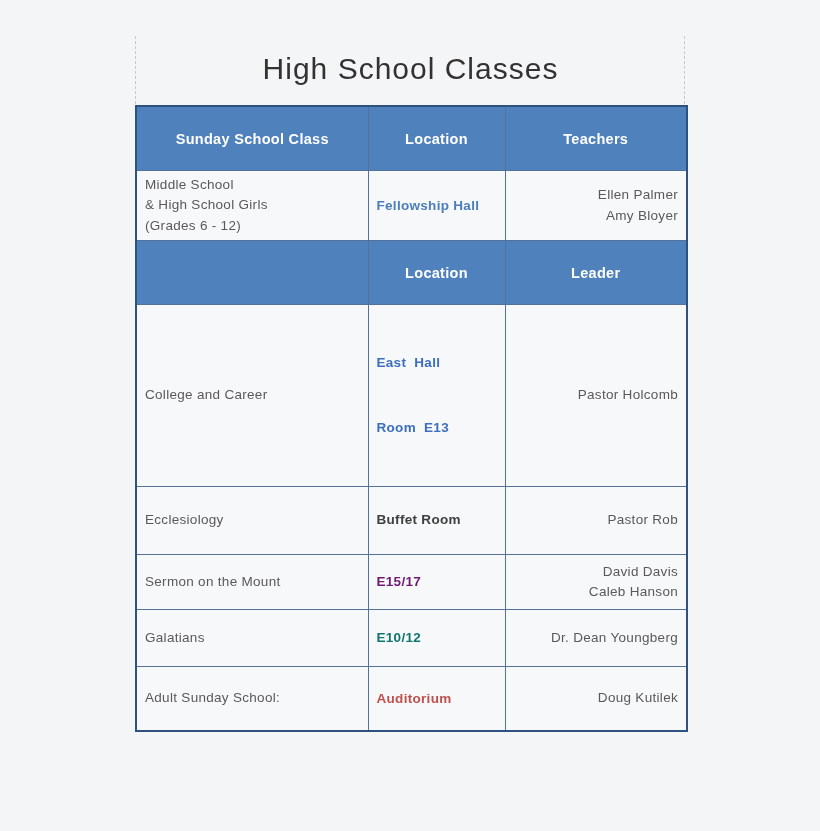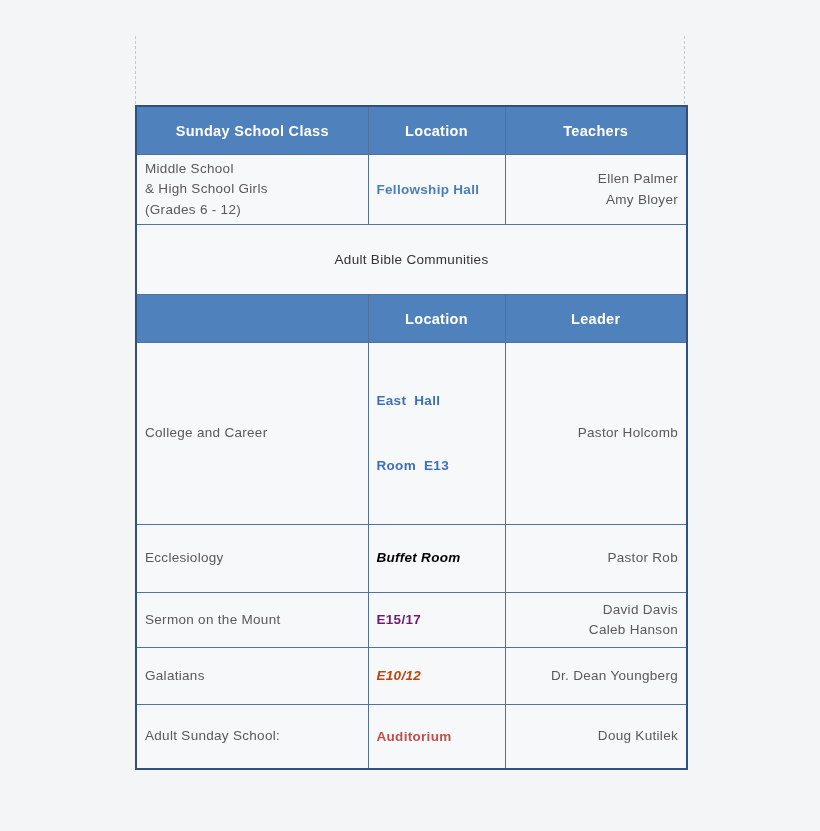--- a/index.html
+++ b/index.html
@@ -37,21 +37,21 @@
     font-size:13.5px;
     letter-spacing:0.3px;
   }
   tr.hdr th{
     background:#4f81bd;
     color:#ffffff;
     font-weight:bold;
     font-size:14.5px;
     text-align:center;
     height:27px;
-    padding:10px 4px;
+    padding:18px 4px;
   }
   td.class-cell{
     text-align:left;
     padding-left:14px;
     line-height:1.5;
     color:#595959;
   }
   td.loc-cell{
     font-weight:bold;
     font-size:14px;
@@ -74,20 +74,21 @@
   }
 </style>
 </head>
 <body>
 
 <div id="screen">
 
   <div id="guide-left" class="margin-guide"></div>
   <div id="guide-right" class="margin-guide"></div>
 
+  <div class="page-title">High School Classes</div>
 
   <table class="sched">
     <colgroup>
       <col style="width:232px">
         <col style="width:137px">
         <col style="width:182px">
     </colgroup>
 
     <tbody>
         <tr class="hdr">
@@ -104,57 +105,54 @@
       </td>
       <td class="loc-cell" style="color: rgb(74, 126, 187);">Fellowship Hall</td>
       <td class="people-cell">
         <div>Ellen Palmer</div>
         <div>Amy Bloyer</div>
       </td>
     </tr>
 
 
 
-    <tr>
-      <td class="banner-cell" colspan="3">Adult Bible Communities</td>
-    </tr>
 
     <tr class="hdr">
       <th></th>
       <th>Location</th>
       <th>Leader</th>
     </tr>
 
     <tr style="height:74px">
       <td class="class-cell">College and Career</td>
       <td class="loc-cell" style="color: rgb(62, 111, 190);">
         <div>East  Hall</div>
         <div>Room  E13</div>
       </td>
       <td class="people-cell">Pastor Holcomb</td>
     </tr>
 
     <tr style="height:68px">
       <td class="class-cell">Ecclesiology</td>
-      <td class="loc-cell" style="color: #000000; font-style: italic;">Buffet Room</td>
+      <td class="loc-cell" style="color: #404040;">Buffet Room</td>
       <td class="people-cell">Pastor Rob</td>
     </tr>
 
     <tr style="height:55px">
       <td class="class-cell">Sermon on the Mount</td>
       <td class="loc-cell" style="color: #701a75;">E15/17</td>
       <td class="people-cell">
         <div>David Davis</div>
         <div>Caleb Hanson</div>
       </td>
     </tr>
 
     <tr style="height:57px">
       <td class="class-cell">Galatians</td>
-      <td class="loc-cell" style="color: #c2410c; font-style: italic;">E10/12</td>
+      <td class="loc-cell" style="color: #0f766e;">E10/12</td>
       <td class="people-cell">Dr. Dean Youngberg</td>
     </tr>
 
     <tr style="height:65px">
       <td class="class-cell">
         <div>Adult Sunday School:</div>
 
       </td>
       <td class="loc-cell" style="color: rgb(192, 80, 77);">Auditorium</td>
       <td class="people-cell">Doug Kutilek</td>

